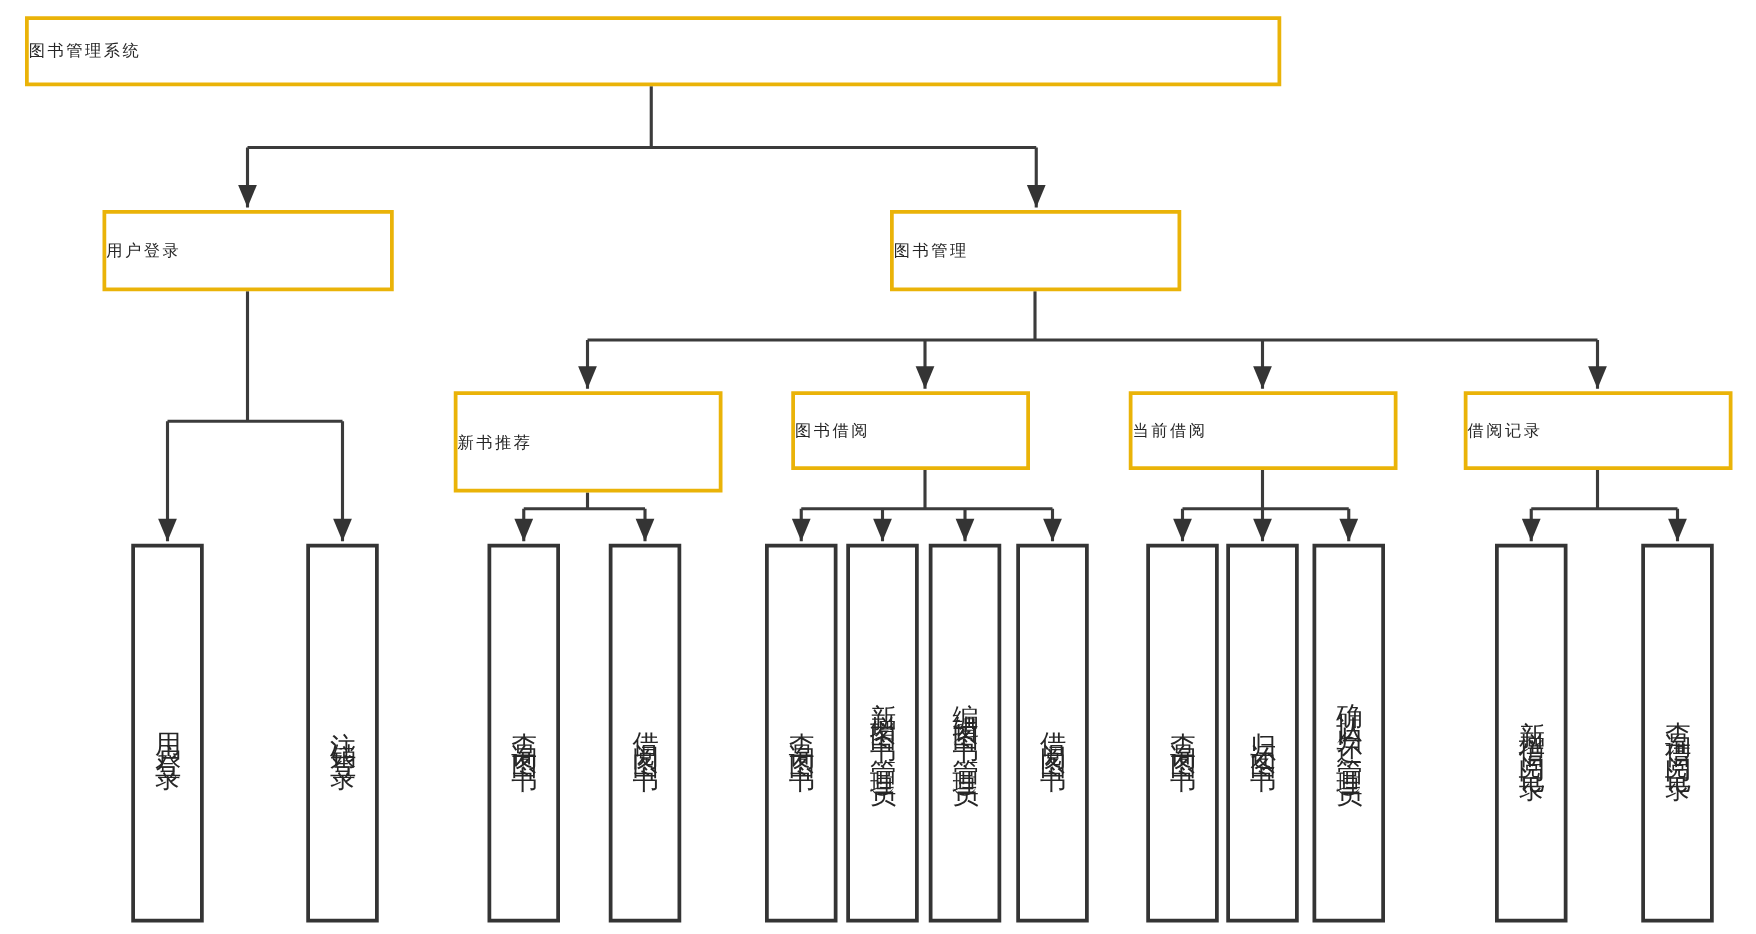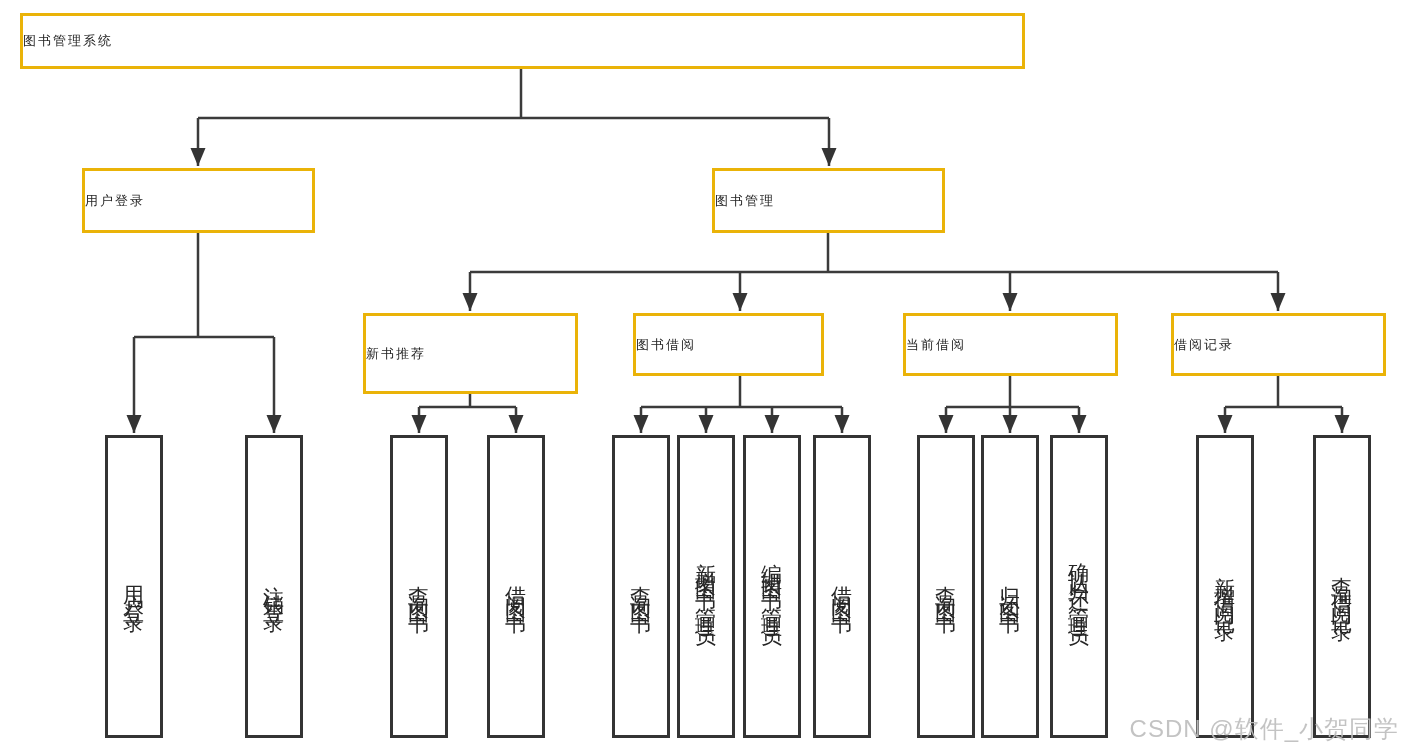--- a/index.html
+++ b/index.html
@@ -142,15 +142,14 @@
     <span class="vtext">确认归还（管理员）</span>
   </div>
 
   <div class="leaf" style="left:1196px;">
     <span class="vtext">新增借阅记录</span>
   </div>
   <div class="leaf" style="left:1313px;">
     <span class="vtext">查询借阅记录</span>
   </div>
 
-  <div class="watermark">CSDN @软件_小贺同学</div>
 
 </div>
 
 </body></html>

